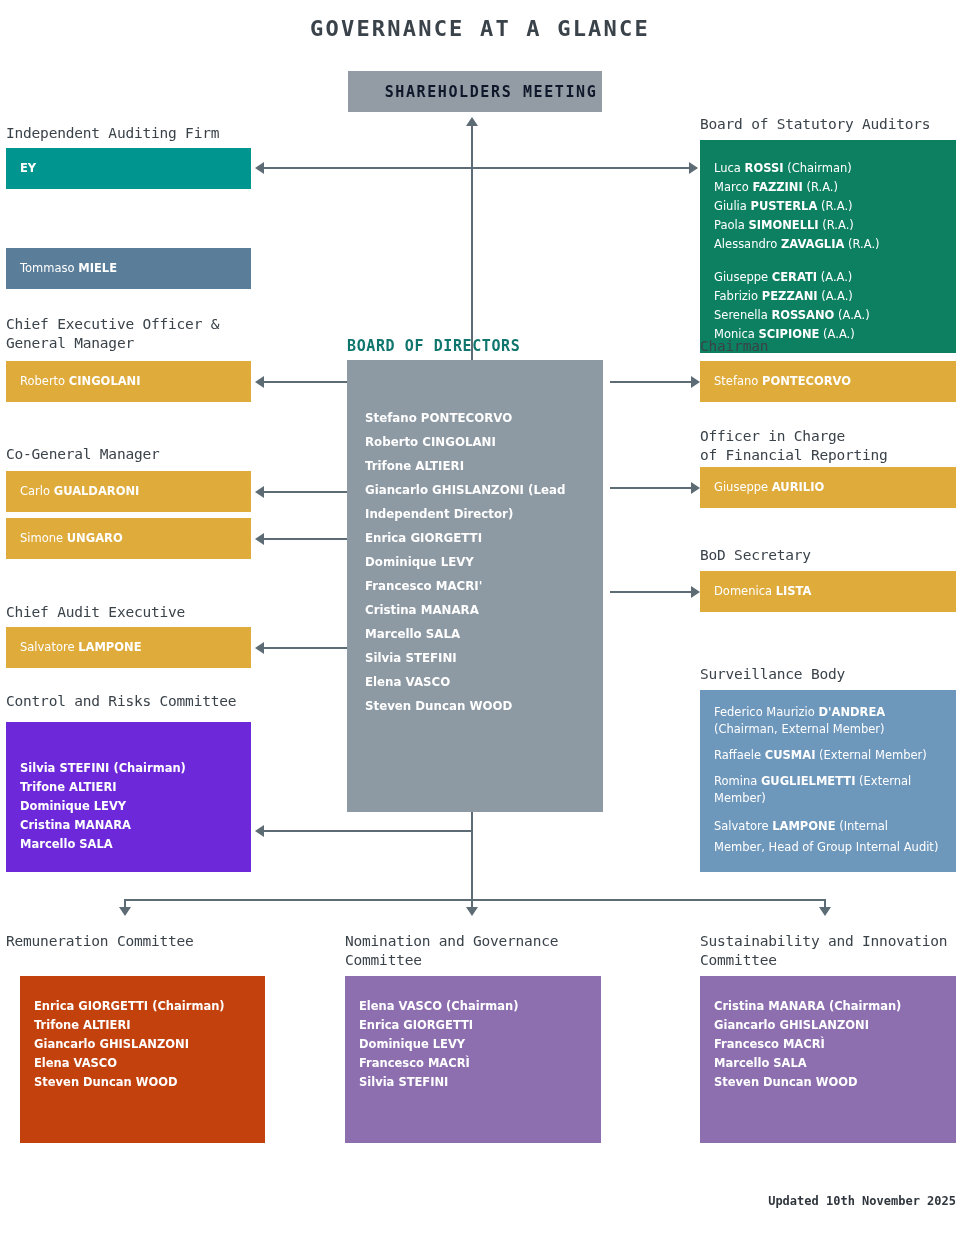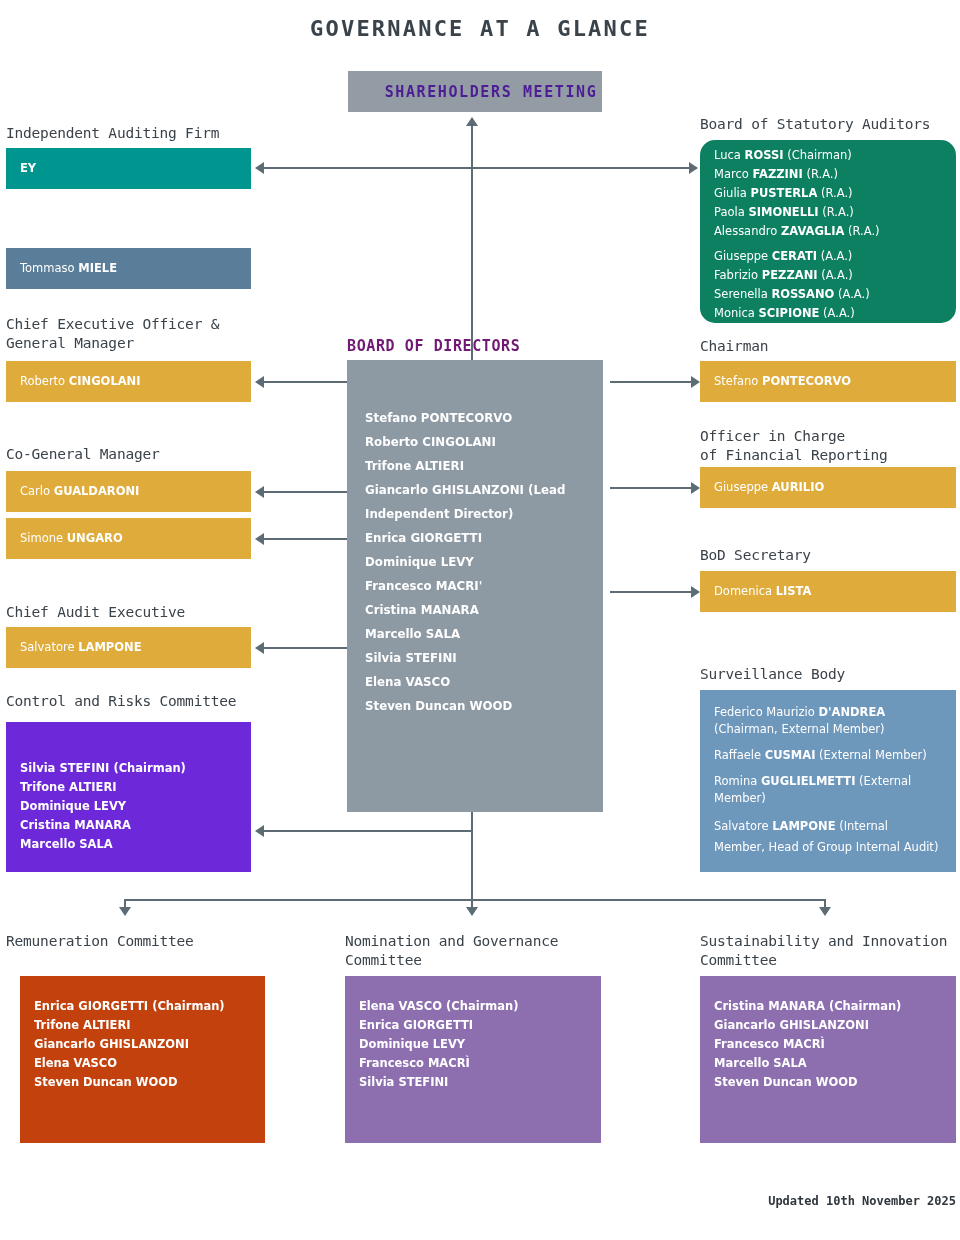--- a/index.html
+++ b/index.html
@@ -37,28 +37,28 @@
   .box.top-align { justify-content: flex-start; }
   .box .ln { white-space: nowrap; }
   .box .ln .reg { font-weight: normal; }
   .box .spacer { height: 14px; }
 
   .bar-title {
     position: absolute;
     display: flex; align-items: center; justify-content: center;
     font-family: "DejaVu Sans Mono", monospace;
     font-weight: bold; font-size: 15px; letter-spacing: 1.6px;
-    color: #4c1d95;
+    color: #0f172a;
     padding-left: 32px;
   }
   .bod-head {
     position: absolute;
     font-family: "DejaVu Sans Mono", monospace;
     font-weight: bold; font-size: 15px; letter-spacing: 0.6px;
-    color: #701a75;
+    color: #0f766e;
   }
   .bod-body {
     position: absolute; color: #fff; font-size: 11.8px; font-weight: bold;
     line-height: 24px; padding: 0 18px;
   }
   .bod-body .wrap { line-height: 24px; }
   .footer-note {
     position: absolute; right: 4px; bottom: 32px;
     font-family: "DejaVu Sans Mono", monospace;
     font-size: 12px; font-weight: bold; color: #2f363d;
@@ -146,21 +146,21 @@
     <div class="ln">Dominique LEVY</div>
     <div class="ln">Francesco MACRI'</div>
     <div class="ln">Cristina MANARA</div>
     <div class="ln">Marcello SALA</div>
     <div class="ln">Silvia STEFINI</div>
     <div class="ln">Elena VASCO</div>
     <div class="ln">Steven Duncan WOOD</div>
   </div>
 
   <div class="sec-label" style="left:700px; top:115px;">Board of Statutory Auditors</div>
-  <div class="box top-align" style="left:700px; top:140px; width:256px; height:183px; background:#0D8062; padding-top:6px; padding-left:14px;border-radius:15px;">
+  <div class="box top-align" style="left:700px; top:140px; width:256px; height:213px; background:#0D8062; padding-top:19px; padding-left:14px;">
     <div class="ln"><span class="reg">Luca </span><b>ROSSI</b><span class="reg"> (Chairman)</span></div>
     <div class="ln"><span class="reg">Marco </span><b>FAZZINI</b><span class="reg"> (R.A.)</span></div>
     <div class="ln"><span class="reg">Giulia </span><b>PUSTERLA</b><span class="reg"> (R.A.)</span></div>
     <div class="ln"><span class="reg">Paola </span><b>SIMONELLI</b><span class="reg"> (R.A.)</span></div>
     <div class="ln"><span class="reg">Alessandro </span><b>ZAVAGLIA</b><span class="reg">  (R.A.)</span></div>
     <div class="spacer"></div>
     <div class="ln"><span class="reg">Giuseppe </span><b>CERATI</b><span class="reg"> (A.A.)</span></div>
     <div class="ln"><span class="reg">Fabrizio </span><b>PEZZANI</b><span class="reg"> (A.A.)</span></div>
     <div class="ln"><span class="reg">Serenella </span><b>ROSSANO</b><span class="reg"> (A.A.)</span></div>
     <div class="ln"><span class="reg">Monica </span><b>SCIPIONE</b><span class="reg"> (A.A.)</span></div>

